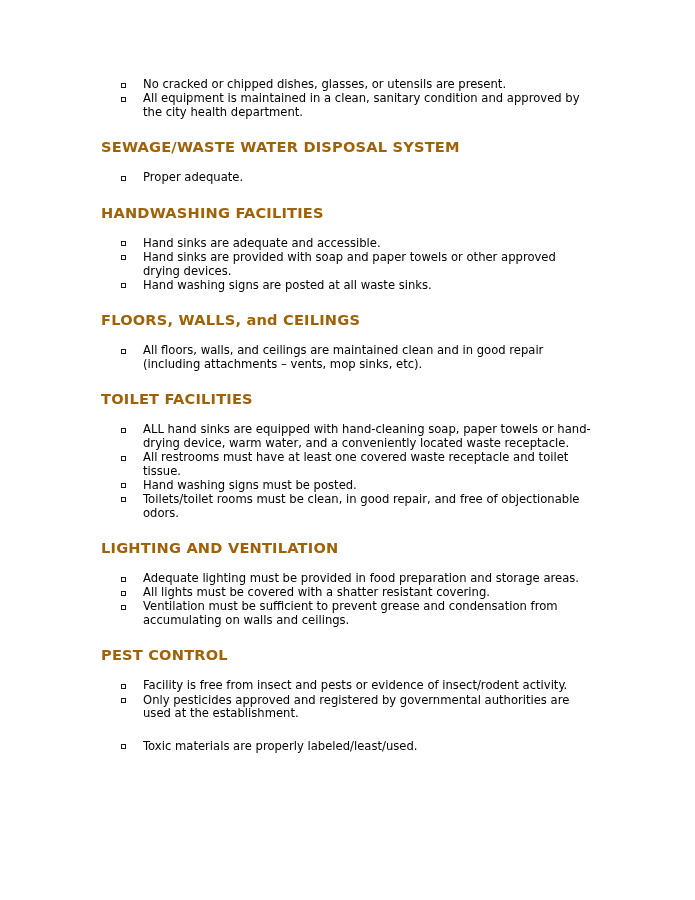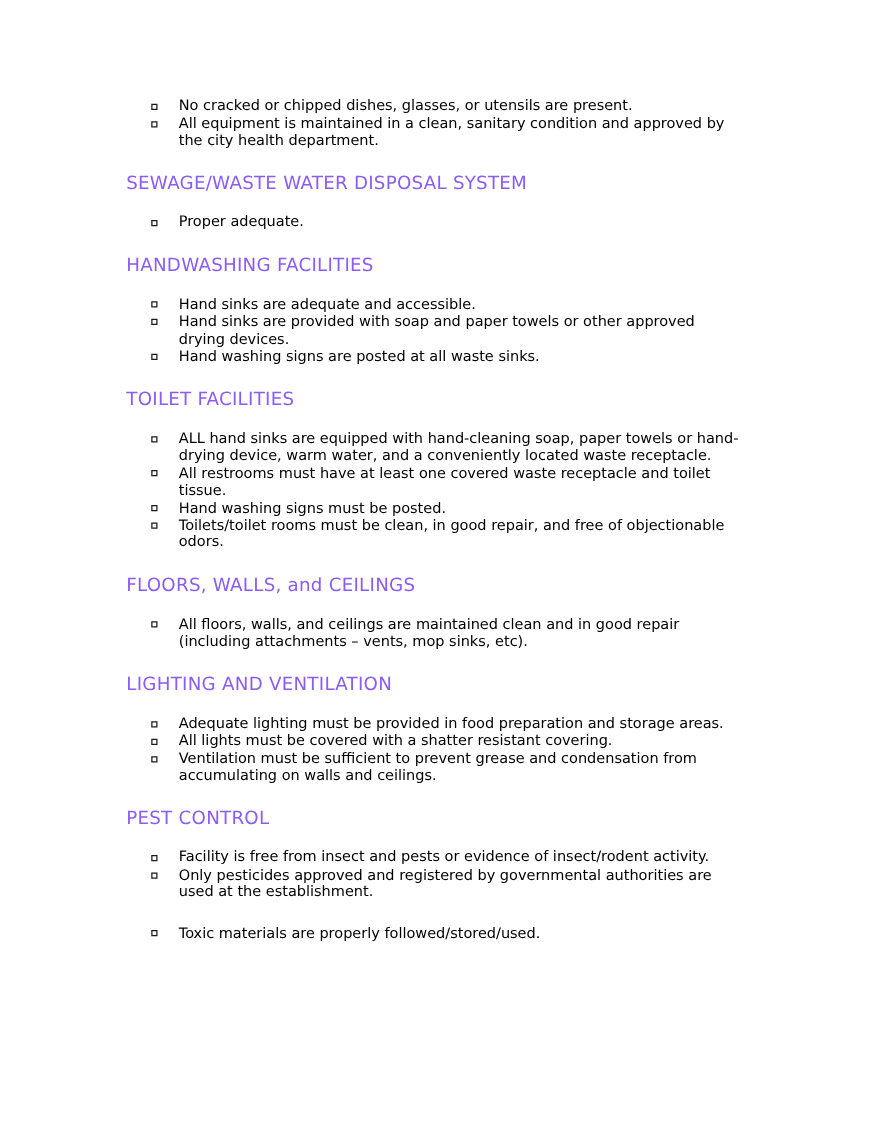--- a/index.html
+++ b/index.html
@@ -30,25 +30,25 @@
   }
 
   
   .section {
     margin: 0;
     padding: 0;
   }
 
   .section-heading {
     font-family: "DejaVu Sans", "Liberation Sans", sans-serif;
-    font-weight: normal;
+    font-weight: bold;
     font-size: 14.6px;
     line-height: 18px;
     letter-spacing: 0.2px;
-    color: #8b5cf6;
+    color: #a16207;
     margin: 0;
     padding: 0;
     white-space: nowrap;
   }
 
   
   .section.has-heading {
     margin-top: 19px;
   }
   .section.first-section {
@@ -130,20 +130,29 @@
             <span class="bullet-marker"></span>
             <span class="bullet-text">Hand sinks are provided with soap and paper towels or other approved drying devices.</span>
           </li>
           <li class="bullet-item">
             <span class="bullet-marker"></span>
             <span class="bullet-text">Hand washing signs are posted at all waste sinks.</span>
           </li>
         </ul>
       </section>
       <section class="section has-heading">
+        <h2 class="section-heading">FLOORS, WALLS, and CEILINGS</h2>
+        <ul class="bullet-list">
+          <li class="bullet-item">
+            <span class="bullet-marker"></span>
+            <span class="bullet-text">All floors, walls, and ceilings are maintained clean and in good repair (including attachments – vents, mop sinks, etc).</span>
+          </li>
+        </ul>
+      </section>
+      <section class="section has-heading">
         <h2 class="section-heading">TOILET FACILITIES</h2>
         <ul class="bullet-list">
           <li class="bullet-item">
             <span class="bullet-marker"></span>
             <span class="bullet-text">ALL hand sinks are equipped with hand-cleaning soap, paper towels or hand-drying device, warm water, and a conveniently located waste receptacle.</span>
           </li>
           <li class="bullet-item">
             <span class="bullet-marker"></span>
             <span class="bullet-text">All restrooms must have at least one covered waste receptacle and toilet tissue.</span>
           </li>
@@ -151,29 +160,20 @@
             <span class="bullet-marker"></span>
             <span class="bullet-text">Hand washing signs must be posted.</span>
           </li>
           <li class="bullet-item">
             <span class="bullet-marker"></span>
             <span class="bullet-text">Toilets/toilet rooms must be clean, in good repair, and free of objectionable odors.</span>
           </li>
         </ul>
       </section>
       <section class="section has-heading">
-        <h2 class="section-heading">FLOORS, WALLS, and CEILINGS</h2>
-        <ul class="bullet-list">
-          <li class="bullet-item">
-            <span class="bullet-marker"></span>
-            <span class="bullet-text">All floors, walls, and ceilings are maintained clean and in good repair (including attachments – vents, mop sinks, etc).</span>
-          </li>
-        </ul>
-      </section>
-      <section class="section has-heading">
         <h2 class="section-heading">LIGHTING AND VENTILATION</h2>
         <ul class="bullet-list">
           <li class="bullet-item">
             <span class="bullet-marker"></span>
             <span class="bullet-text">Adequate lighting must be provided in food preparation and storage areas.</span>
           </li>
           <li class="bullet-item">
             <span class="bullet-marker"></span>
             <span class="bullet-text">All lights must be covered with a shatter resistant covering.</span>
           </li>
@@ -193,18 +193,18 @@
           <li class="bullet-item">
             <span class="bullet-marker"></span>
             <span class="bullet-text">Only pesticides approved and registered by governmental authorities are used at the establishment.</span>
           </li>
         </ul>
       </section>
       <section class="section has-heading">
         <ul class="bullet-list">
           <li class="bullet-item">
             <span class="bullet-marker"></span>
-            <span class="bullet-text">Toxic materials are properly followed/stored/used.</span>
+            <span class="bullet-text">Toxic materials are properly labeled/least/used.</span>
           </li>
         </ul>
       </section>
     </div>
 </div>
 
 </body></html>

